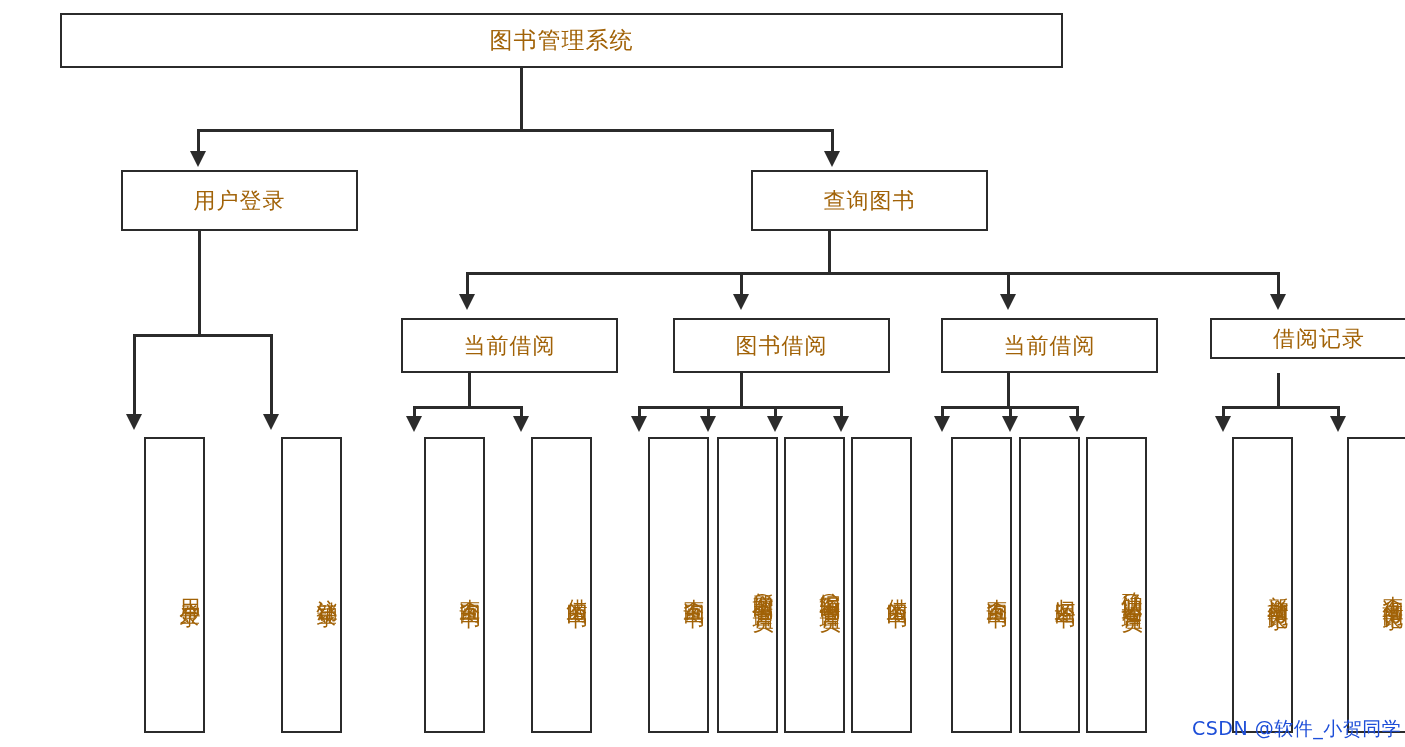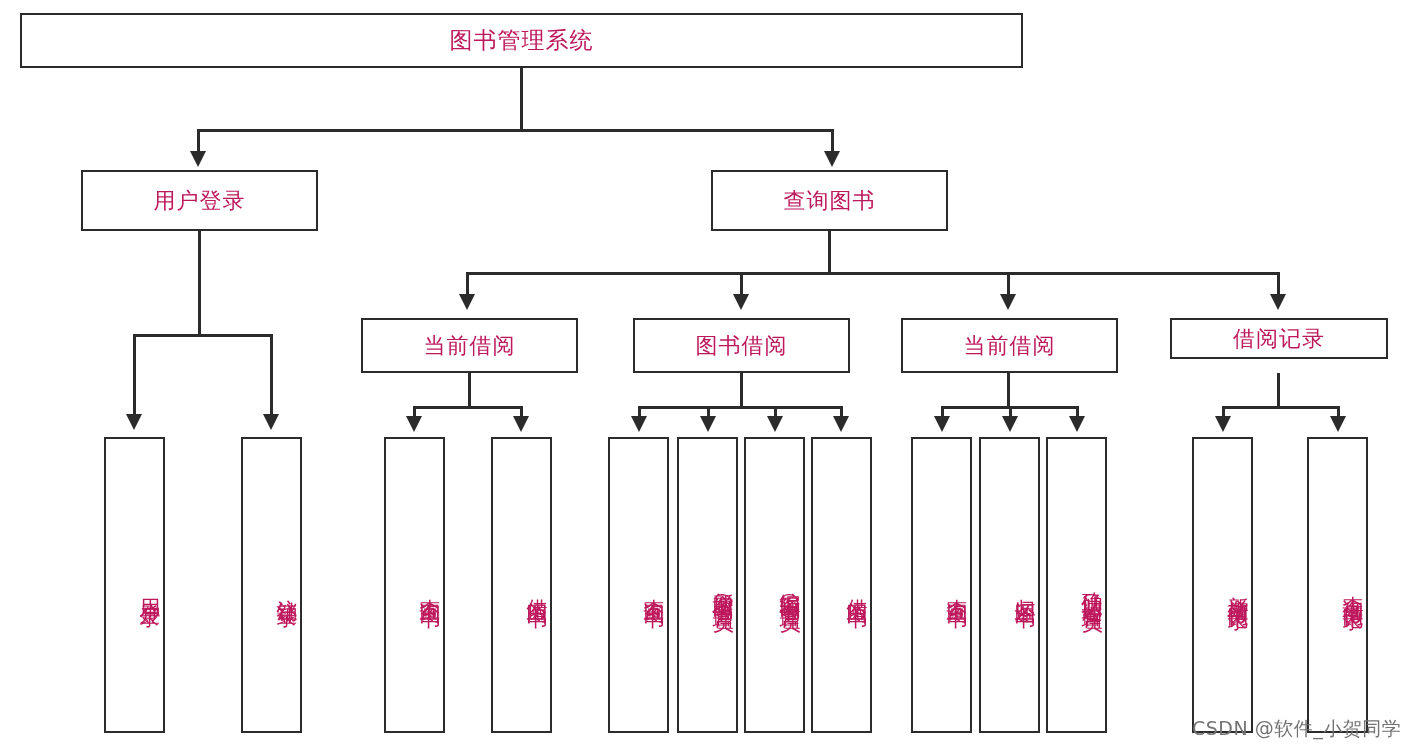--- a/index.html
+++ b/index.html
@@ -16,23 +16,24 @@
   }
   
   .node{
     position:absolute;
     box-sizing:border-box;
     background:#ffffff;
     border:2px solid #2b2b2b;
     display:flex;
     align-items:center;
     justify-content:center;
-    color:#be185d;
+    color:#a16207;
     line-height:1.25;
     z-index:3;
+    margin-left:40px;
   }
   .node.h{
     font-size:22px;
     letter-spacing:1px;
     white-space:nowrap;
   }
   .node.root{font-size:23px;}
   .node.v{
     font-size:21px;
     writing-mode:vertical-rl;
@@ -57,21 +58,21 @@
     width:0;height:0;
     border-left:8px solid transparent;
     border-right:8px solid transparent;
     border-top:16px solid #2b2b2b;
     z-index:2;
   }
   
   #watermark{
     position:absolute;
     font-size:19px;
-    color:#737373;
+    color:#1d4ed8;
     white-space:nowrap;
     z-index:5;
     letter-spacing:0.5px;
   }
 </style>
 </head>
 <body>
 
 <div id="diagram">
 

